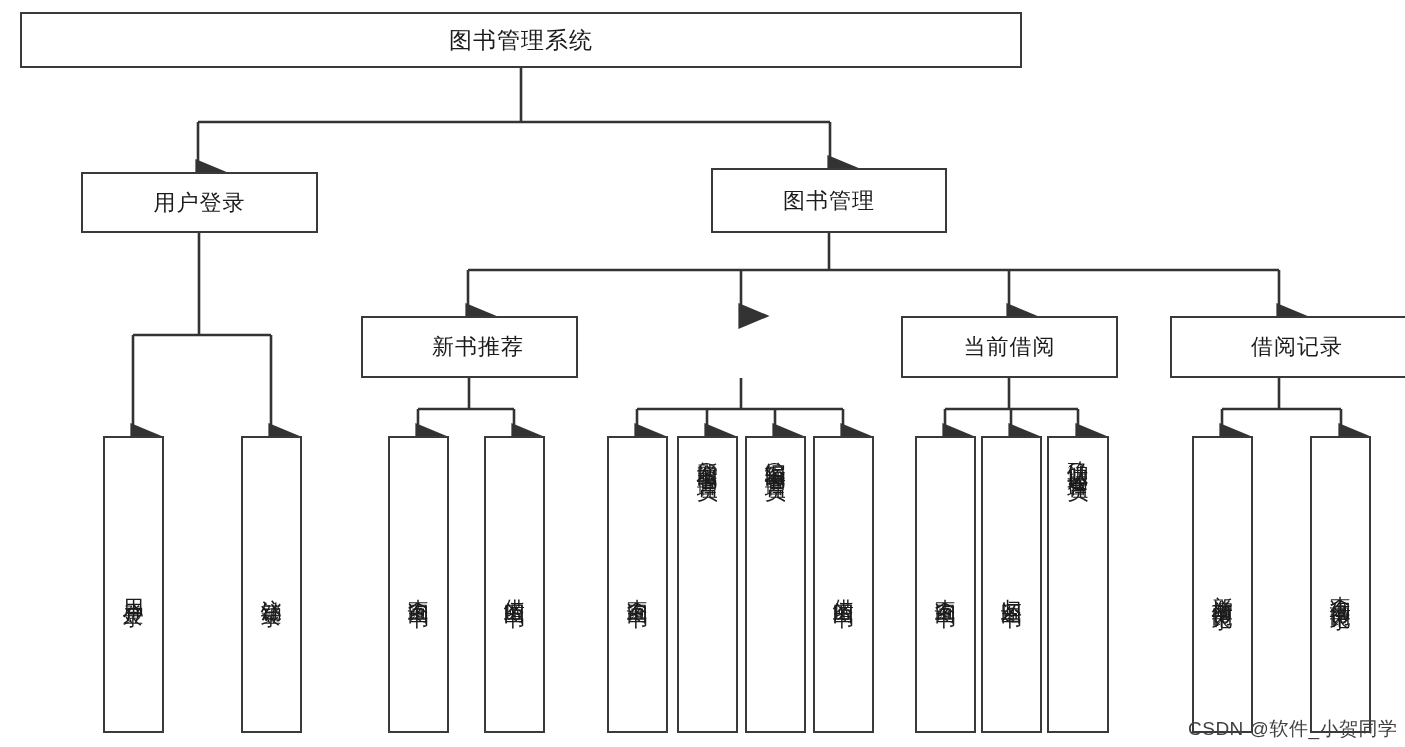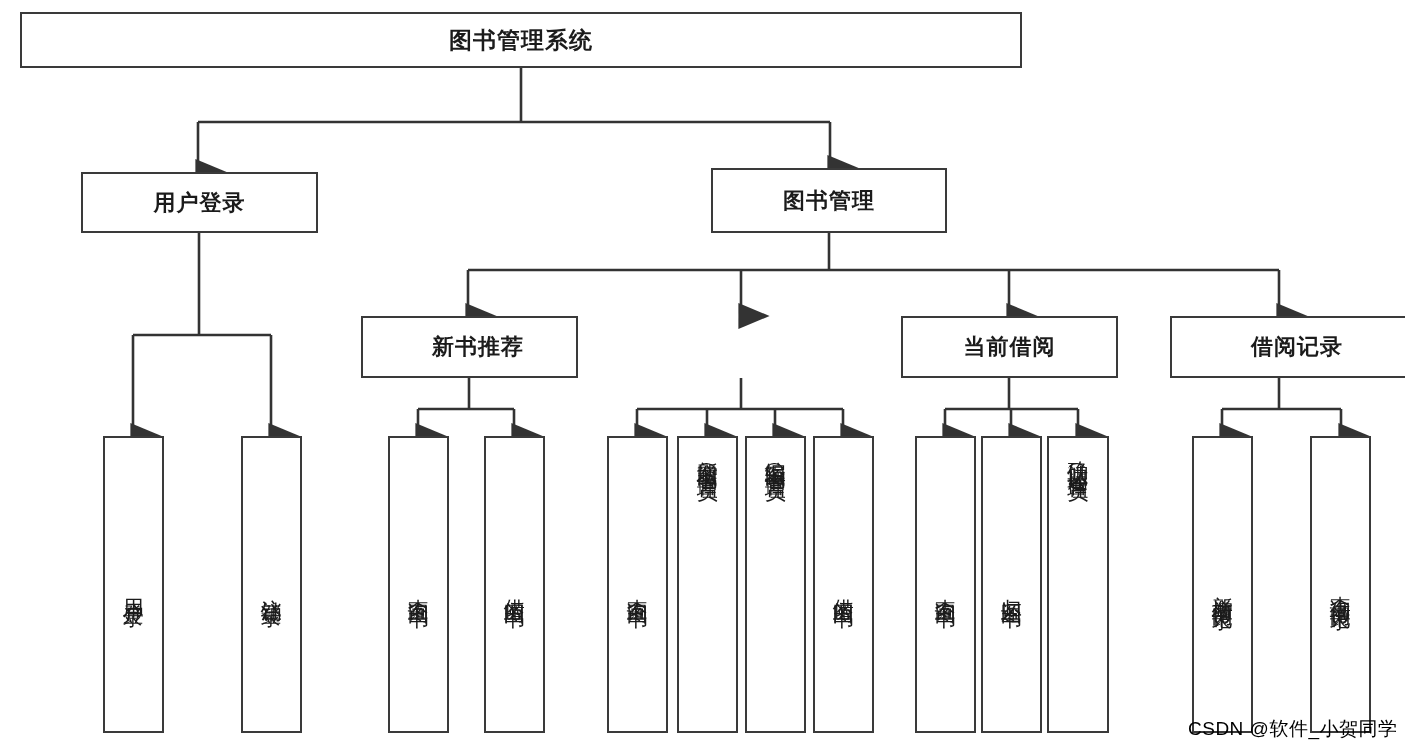--- a/index.html
+++ b/index.html
@@ -11,42 +11,42 @@
   #canvas{position:relative;width:1405px;height:747px;background:#fff;}
   svg.lines{position:absolute;left:0;top:0;width:1405px;height:747px;pointer-events:none;}
   .node{
     position:absolute;
     border:2.5px solid #3a3a3a;
     background:#ffffff;
     box-sizing:border-box;
     display:flex;align-items:center;justify-content:center;
     color:#1b1b1b;
   }
-  .node.horiz{font-size:22px;letter-spacing:1px;font-weight:bold;}
+  .node.horiz{font-size:22px;letter-spacing:1px;}
   .node.root{font-size:23px;}
   .node.leaf{
     border-width:2.5px;
     align-items:flex-start;
     justify-content:center;
     padding-top:6px;
   }
   .leaf .vtext{
     writing-mode:vertical-rl;
     text-orientation:upright;
     font-size:21px;
     line-height:1.12;
     letter-spacing:3px;
     white-space:nowrap;
     color:#1b1b1b;
   }
   .leaf.center .vtext{margin-top:auto;margin-bottom:auto;}
   .leaf.center{align-items:center;}
   .watermark{
     position:absolute;
-    color:#000000;
+    color:#404040;
     font-size:19px;
     white-space:nowrap;
     letter-spacing:0.5px;
   }
 </style>
 </head>
 <body>
 
 <div id="canvas">
 

